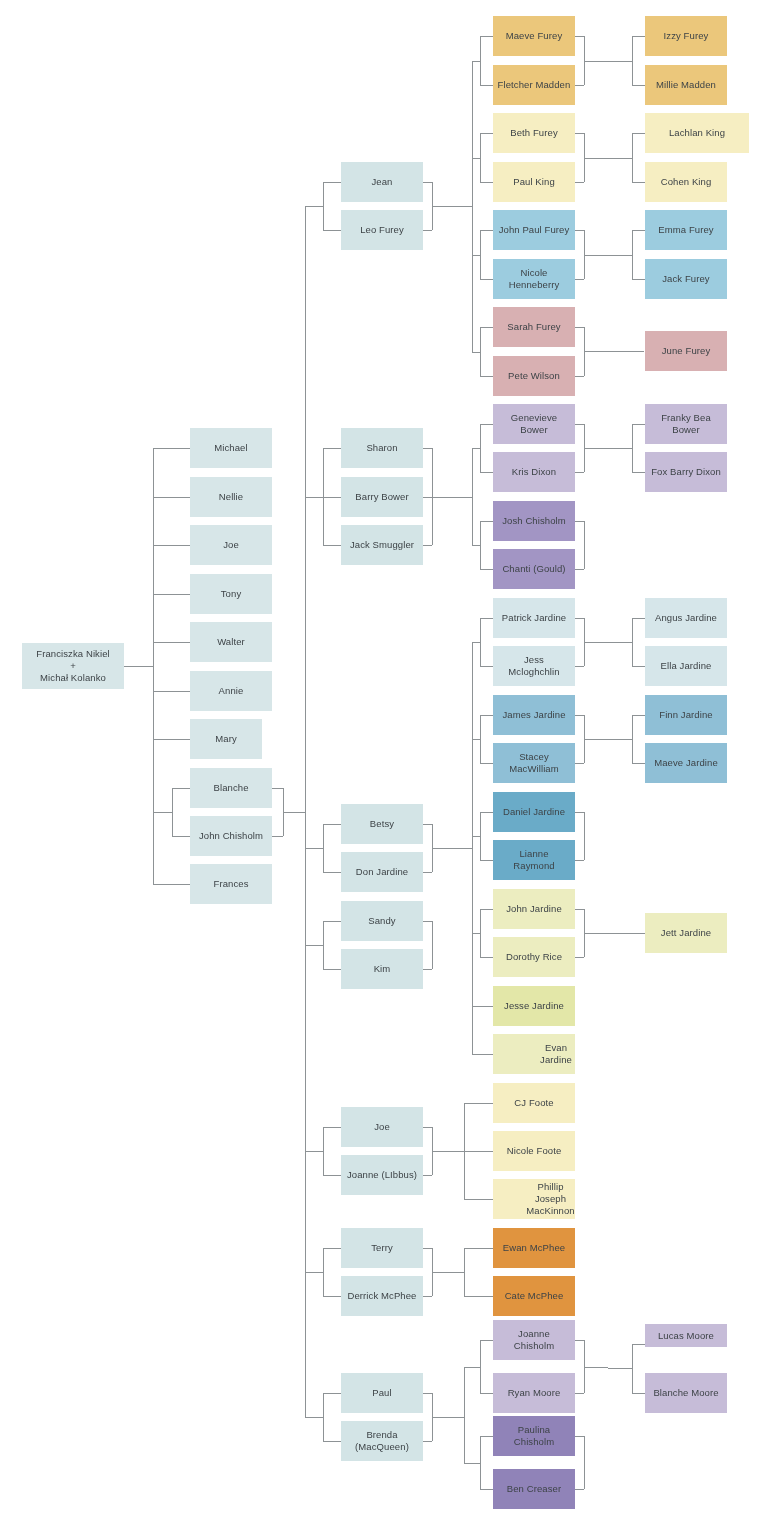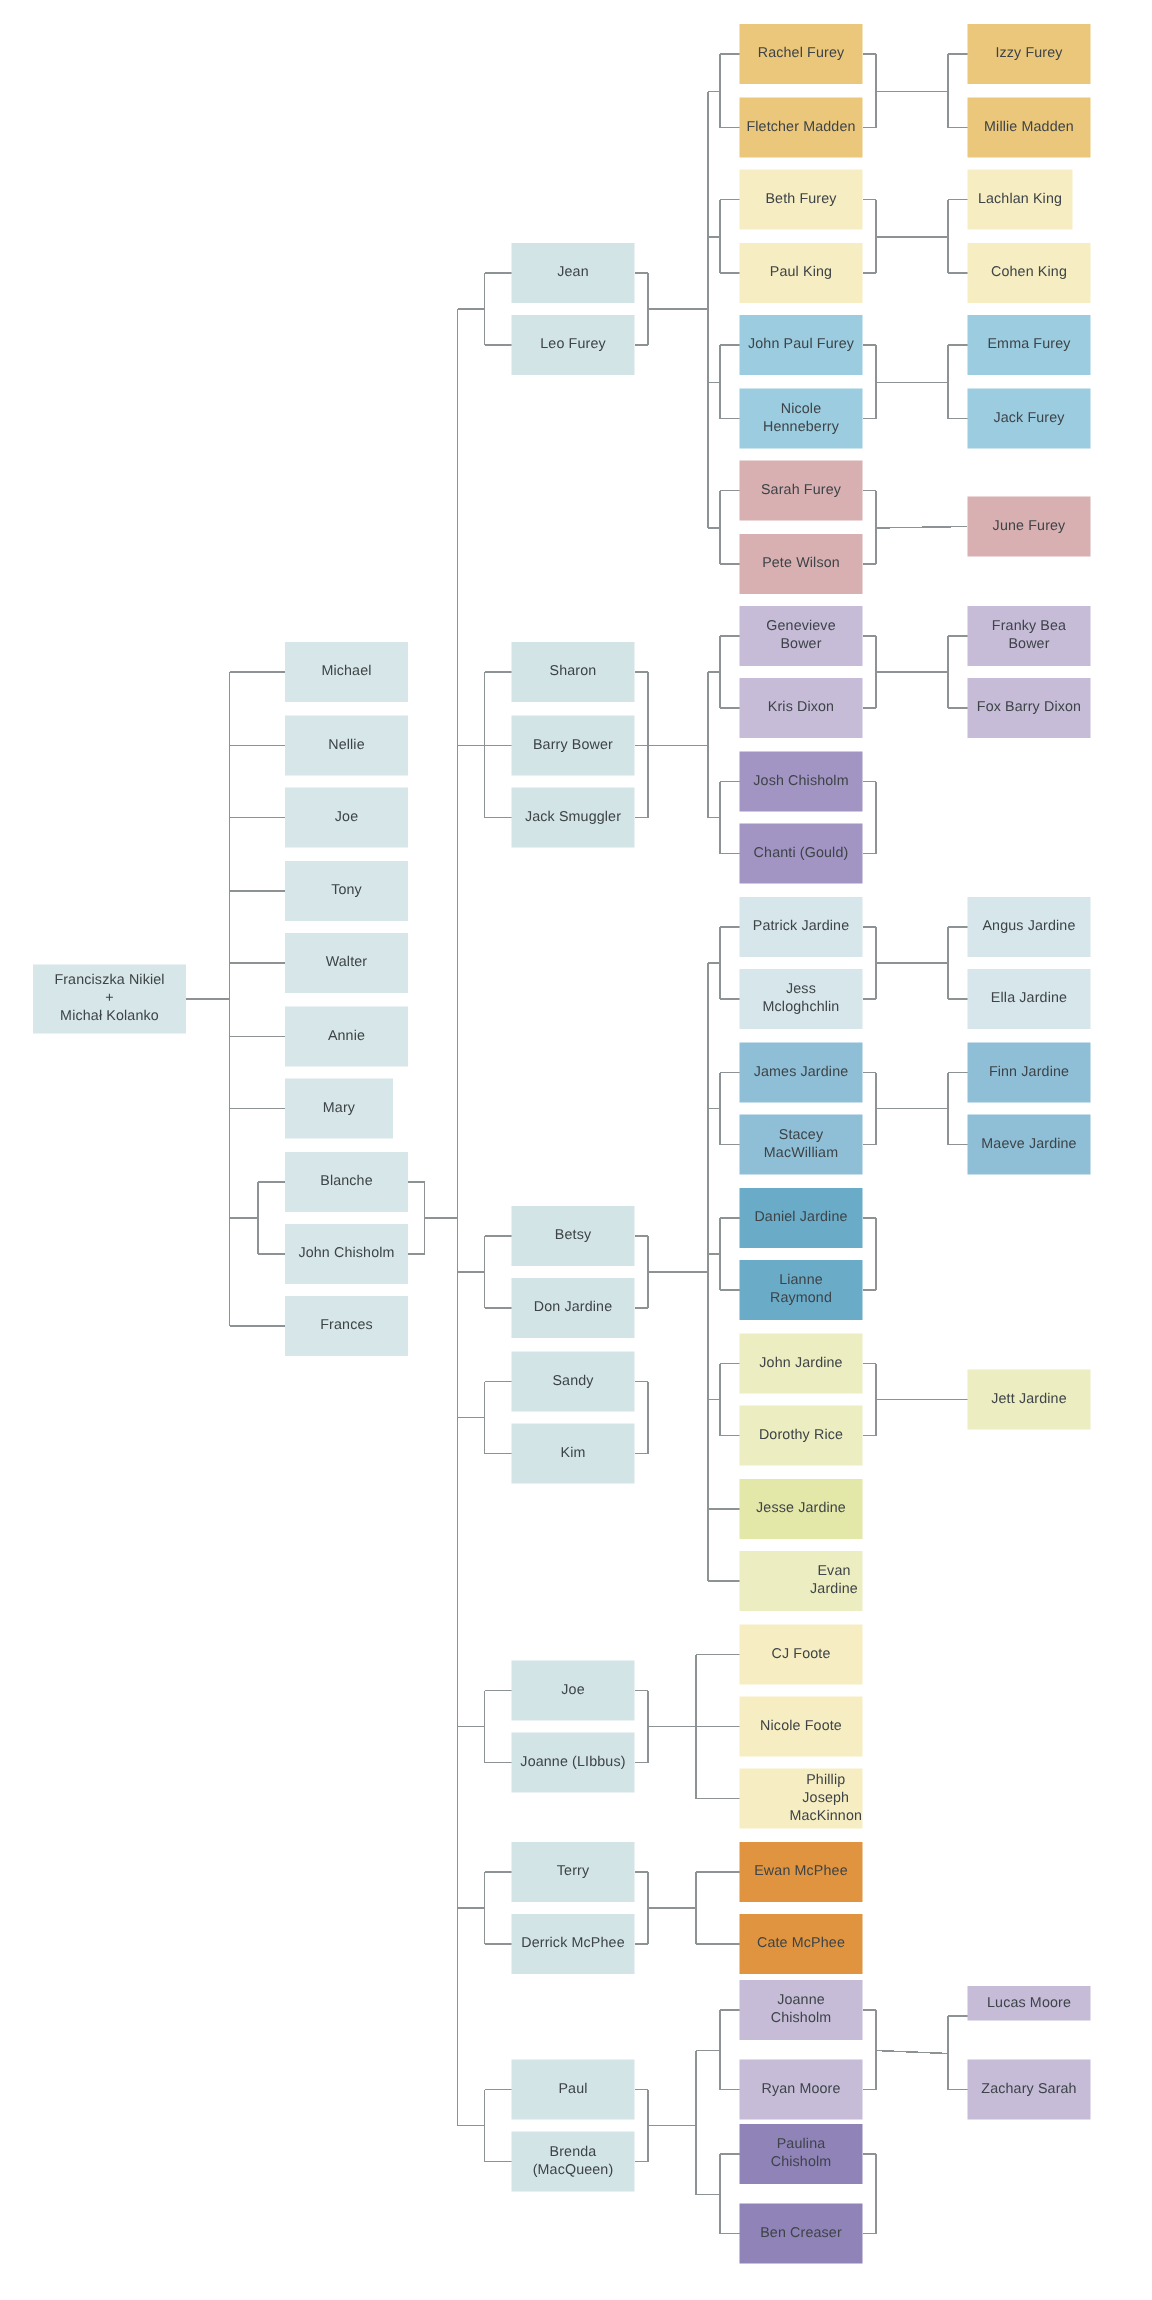--- a/index.html
+++ b/index.html
@@ -321,21 +321,21 @@
       <span>Derrick McPhee</span>
     </div>
     <div class="node" style="left: 341px; top: 1373px; width: 82px; height: 40px; background: rgb(211, 228, 230);">
       <span>Paul</span>
     </div>
     <div class="node" style="left: 341px; top: 1421px; width: 82px; height: 40px; background: rgb(211, 228, 230);">
       <span>Brenda
 (MacQueen)</span>
     </div>
     <div class="node" style="left: 493px; top: 16px; width: 82px; height: 40px; background: rgb(235, 199, 123);">
-      <span>Rachel Furey</span>
+      <span>Maeve Furey</span>
     </div>
     <div class="node" style="left: 493px; top: 65px; width: 82px; height: 40px; background: rgb(235, 199, 123);">
       <span>Fletcher Madden</span>
     </div>
     <div class="node" style="left: 493px; top: 113px; width: 82px; height: 40px; background: rgb(246, 238, 194);">
       <span>Beth Furey</span>
     </div>
     <div class="node" style="left: 493px; top: 162px; width: 82px; height: 40px; background: rgb(246, 238, 194);">
       <span>Paul King</span>
     </div>
@@ -427,21 +427,21 @@
     </div>
     <div class="node" style="left: 493px; top: 1469px; width: 82px; height: 40px; background: rgb(144, 131, 184);">
       <span>Ben Creaser</span>
     </div>
     <div class="node" style="left: 645px; top: 16px; width: 82px; height: 40px; background: rgb(235, 199, 123);">
       <span>Izzy Furey</span>
     </div>
     <div class="node" style="left: 645px; top: 65px; width: 82px; height: 40px; background: rgb(235, 199, 123);">
       <span>Millie Madden</span>
     </div>
-    <div class="node" style="left: 645px; top: 113px; width: 70px; height: 40px; background: rgb(246, 238, 194);">
+    <div class="node" style="left: 645px; top: 113px; width: 104px; height: 40px; background: rgb(246, 238, 194);">
       <span>Lachlan King</span>
     </div>
     <div class="node" style="left: 645px; top: 162px; width: 82px; height: 40px; background: rgb(246, 238, 194);">
       <span>Cohen King</span>
     </div>
     <div class="node" style="left: 645px; top: 210px; width: 82px; height: 40px; background: rgb(156, 204, 223);">
       <span>Emma Furey</span>
     </div>
     <div class="node" style="left: 645px; top: 259px; width: 82px; height: 40px; background: rgb(156, 204, 223);">
       <span>Jack Furey</span>
@@ -468,15 +468,15 @@
     <div class="node" style="left: 645px; top: 743px; width: 82px; height: 40px; background: rgb(143, 191, 214);">
       <span>Maeve Jardine</span>
     </div>
     <div class="node" style="left: 645px; top: 913px; width: 82px; height: 40px; background: rgb(236, 237, 192);">
       <span>Jett Jardine</span>
     </div>
     <div class="node" style="left: 645px; top: 1324px; width: 82px; height: 23px; background: rgb(198, 188, 216);">
       <span>Lucas Moore</span>
     </div>
     <div class="node" style="left: 645px; top: 1373px; width: 82px; height: 40px; background: rgb(198, 188, 216);">
-      <span>Zachary Sarah</span>
+      <span>Blanche Moore</span>
     </div>
   </div>
 
 </body></html>

